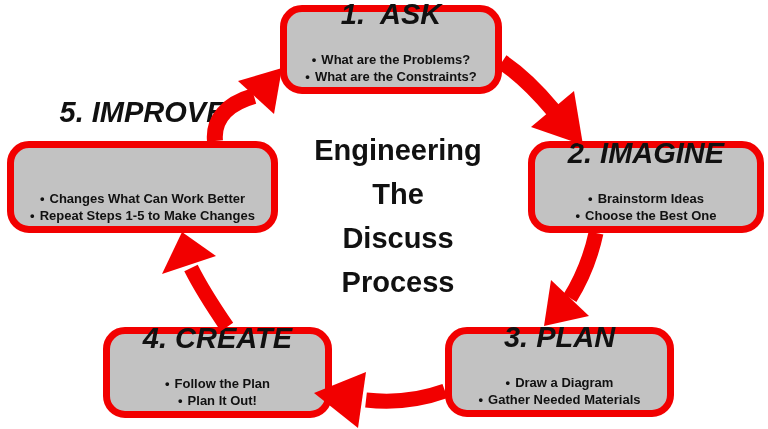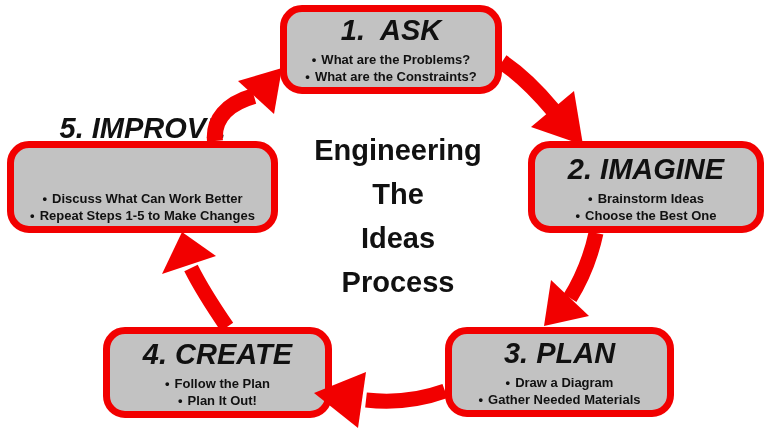--- a/index.html
+++ b/index.html
@@ -34,21 +34,21 @@
   }
   .box-title{
     font-style:italic;
     font-weight:700;
     font-size:29px;
     line-height:1.05;
     color:var(--ink);
     white-space:pre;
     letter-spacing:0px;
   }
-  .bullets{margin-top:5px;}
+  .bullets{margin-top:21px;}
   .bullet-line{
     font-weight:700;
     font-size:13px;
     line-height:1.32;
     color:var(--ink);
     text-align:center;
     white-space:nowrap;
   }
   .dot{margin-right:5px;}
   .center-title{
@@ -69,21 +69,21 @@
   .box-improve{left:7px;  top:141px;width:271px;height:92px;gap:41px;}
 </style>
 </head>
 <body>
 
 <div class="canvas">
 
   <div class="center-title">
     <div>Engineering</div>
     <div>The</div>
-    <div>Ideas</div>
+    <div>Discuss</div>
     <div>Process</div>
   </div>
 
   <div class="box box-ask">
     <div class="box-title">1.  ASK</div>
     <div class="bullets">
       <div class="bullet-line"><span class="dot">•</span><span>What are the Problems?</span></div>
       <div class="bullet-line"><span class="dot">•</span><span>What are the Constraints?</span></div>
     </div>
   </div>
@@ -108,21 +108,21 @@
     <div class="box-title">4. CREATE</div>
     <div class="bullets">
       <div class="bullet-line"><span class="dot">•</span><span>Follow the Plan</span></div>
       <div class="bullet-line"><span class="dot">•</span><span>Plan It Out!</span></div>
     </div>
   </div>
 
   <div class="box box-improve">
     <div class="box-title">5. IMPROVE</div>
     <div class="bullets">
-      <div class="bullet-line"><span class="dot">•</span><span>Discuss What Can Work Better</span></div>
+      <div class="bullet-line"><span class="dot">•</span><span>Changes What Can Work Better</span></div>
       <div class="bullet-line"><span class="dot">•</span><span>Repeat Steps 1-5 to Make Changes</span></div>
     </div>
   </div>
 
   <svg class="arrows" viewBox="0 0 768 429" xmlns="http://www.w3.org/2000/svg">
     <g>
       <path class="arrow-body" stroke-width="16" d="M 215 141 C 213 120, 226 104, 254 96"></path>
       <polygon class="arrow-head" points="282,68 274,114 238,81"></polygon>
     </g>
     <g>

